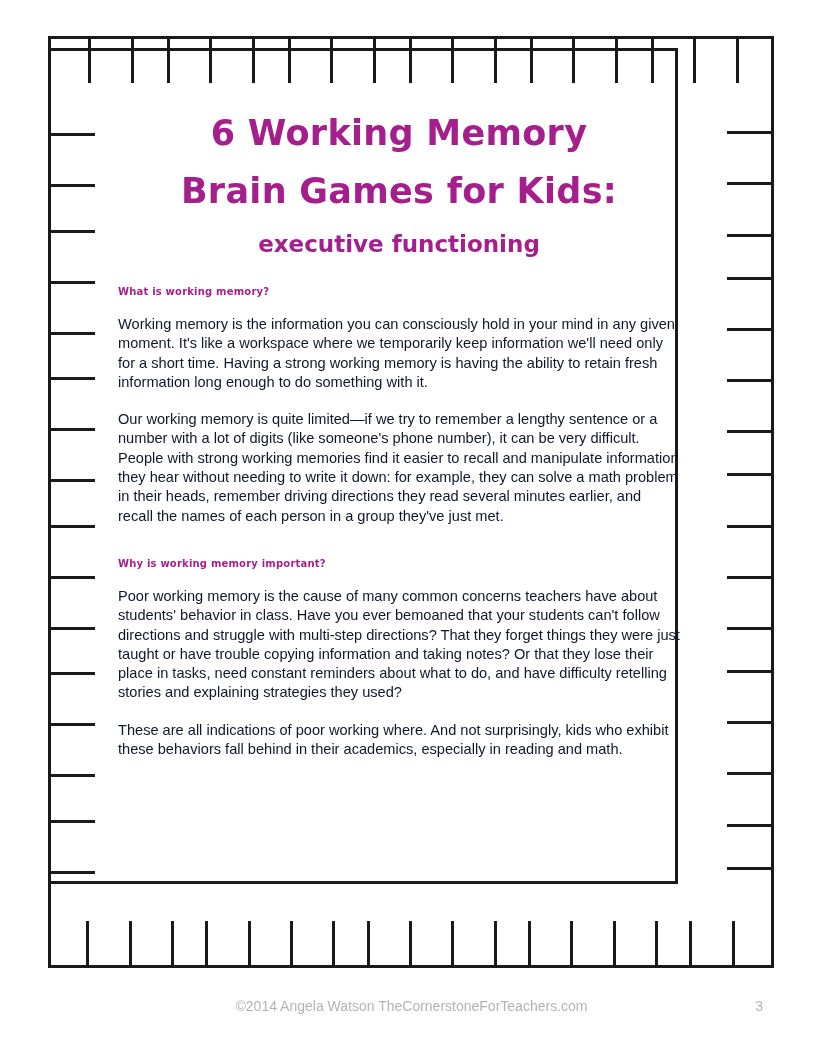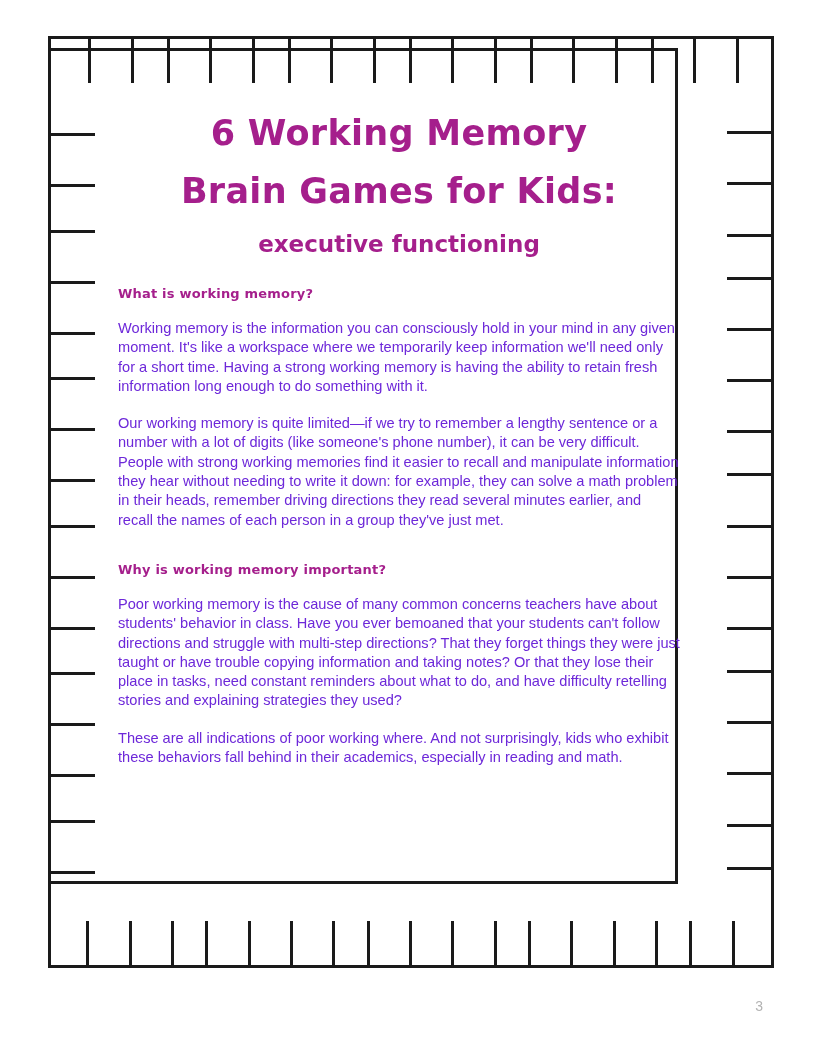--- a/index.html
+++ b/index.html
@@ -83,28 +83,28 @@
     line-height: 31px;
     margin: 0;
   }
   .subtitle-line1 { margin-top: 18px; }
   .subtitle-line2 { margin-top: 17px; }
 
   .section-heading {
     color: #a51f8c;
     font-family: "DejaVu Sans", sans-serif;
     font-weight: bold;
-    font-size: 13px;
+    font-size: 10px;
     margin: 26px 0 0 0;
     letter-spacing: 0.2px;
   }
   .heading-why { margin-top: 32px; }
 
   p.body {
-    color: #6d28d9;
+    color: #0f172a;
     font-family: "Liberation Sans", sans-serif;
     font-size: 14.6px;
     line-height: 19.3px;
     margin: 18px 0 0 0;
     text-align: left;
   }
 
   .footer {
     position: absolute;
     left: 0;
@@ -211,15 +211,16 @@
     <h2 class="section-heading">What is working memory?</h2>
     <p class="body">Working memory is the information you can consciously hold in your mind in any given moment. It's like a workspace where we temporarily keep information we'll need only for a short time. Having a strong working memory is having the ability to retain fresh information long enough to do something with it.</p>
     <p class="body">Our working memory is quite limited—if we try to remember a lengthy sentence or a number with a lot of digits (like someone's phone number), it can be very difficult. People with strong working memories find it easier to recall and manipulate information they hear without needing to write it down: for example, they can solve a math problem in their heads, remember driving directions they read several minutes earlier, and recall the names of each person in a group they've just met.</p>
 
     <h2 class="section-heading heading-why">Why is working memory important?</h2>
     <p class="body">Poor working memory is the cause of many common concerns teachers have about students' behavior in class. Have you ever bemoaned that your students can't follow directions and struggle with multi-step directions? That they forget things they were just taught or have trouble copying information and taking notes? Or that they lose their place in tasks, need constant reminders about what to do, and have difficulty retelling stories and explaining strategies they used?</p>
     <p class="body">These are all indications of poor working where. And not surprisingly, kids who exhibit these behaviors fall behind in their academics, especially in reading and math.</p>
 
   </div>
 
+  <div class="footer">©2014 Angela Watson TheCornerstoneForTeachers.com</div>
   <div class="page-number">3</div>
 
 </div>
 
 </body></html>

